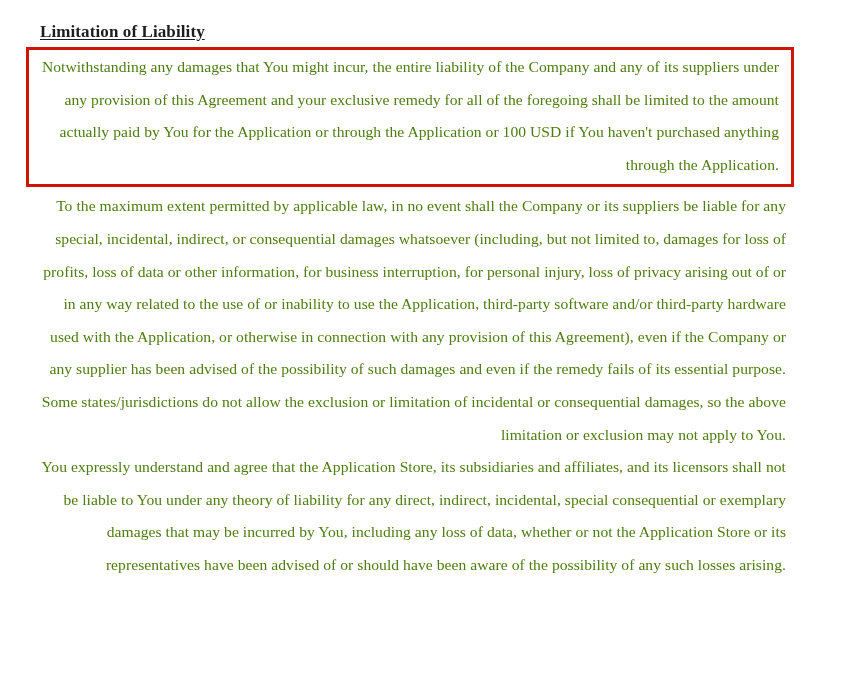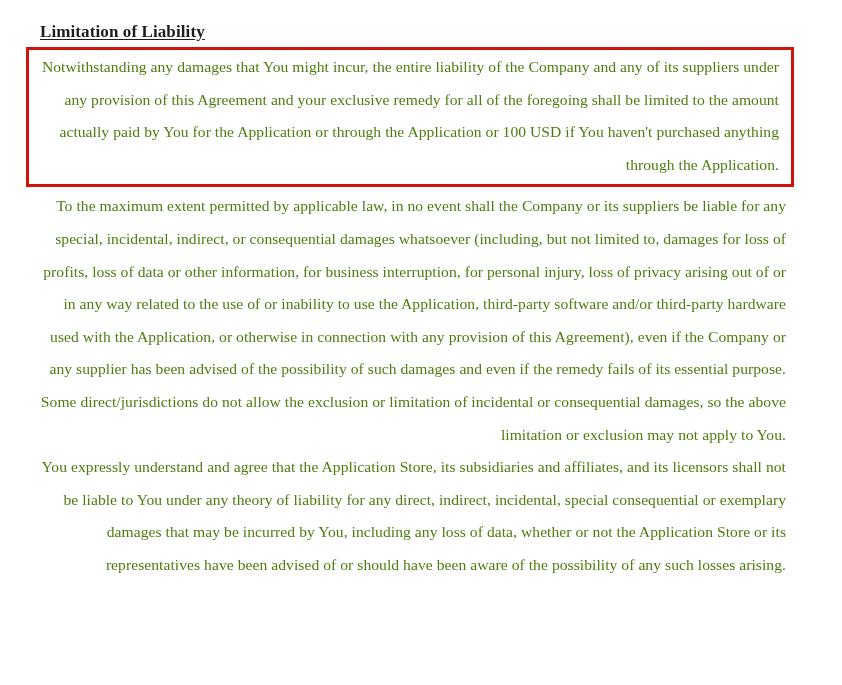--- a/index.html
+++ b/index.html
@@ -78,17 +78,17 @@
 <div class="page">
 
   <h2 class="section-heading">Limitation of Liability</h2>
 
   <div class="highlight-box" style="border-color: rgb(207, 20, 8);">
     <p class="body-text para">Notwithstanding any damages that You might incur, the entire liability of the Company and any of its suppliers under any provision of this Agreement and your exclusive remedy for all of the foregoing shall be limited to the amount actually paid by You for the Application or through the Application or 100 USD if You haven't purchased anything through the Application.</p>
   </div>
 
   <p class="body-text para after-box">To the maximum extent permitted by applicable law, in no event shall the Company or its suppliers be liable for any special, incidental, indirect, or consequential damages whatsoever (including, but not limited to, damages for loss of profits, loss of data or other information, for business interruption, for personal injury, loss of privacy arising out of or in any way related to the use of or inability to use the Application, third-party software and/or third-party hardware used with the Application, or otherwise in connection with any provision of this Agreement), even if the Company or any supplier has been advised of the possibility of such damages and even if the remedy fails of its essential purpose.</p>
 
-  <p class="body-text para">Some direct/jurisdictions do not allow the exclusion or limitation of incidental or consequential damages, so the above limitation or exclusion may not apply to You.</p>
+  <p class="body-text para">Some states/jurisdictions do not allow the exclusion or limitation of incidental or consequential damages, so the above limitation or exclusion may not apply to You.</p>
 
   <p class="body-text para">You expressly understand and agree that the Application Store, its subsidiaries and affiliates, and its licensors shall not be liable to You under any theory of liability for any direct, indirect, incidental, special consequential or exemplary damages that may be incurred by You, including any loss of data, whether or not the Application Store or its representatives have been advised of or should have been aware of the possibility of any such losses arising.</p>
 
 </div>
 
 </body></html>

